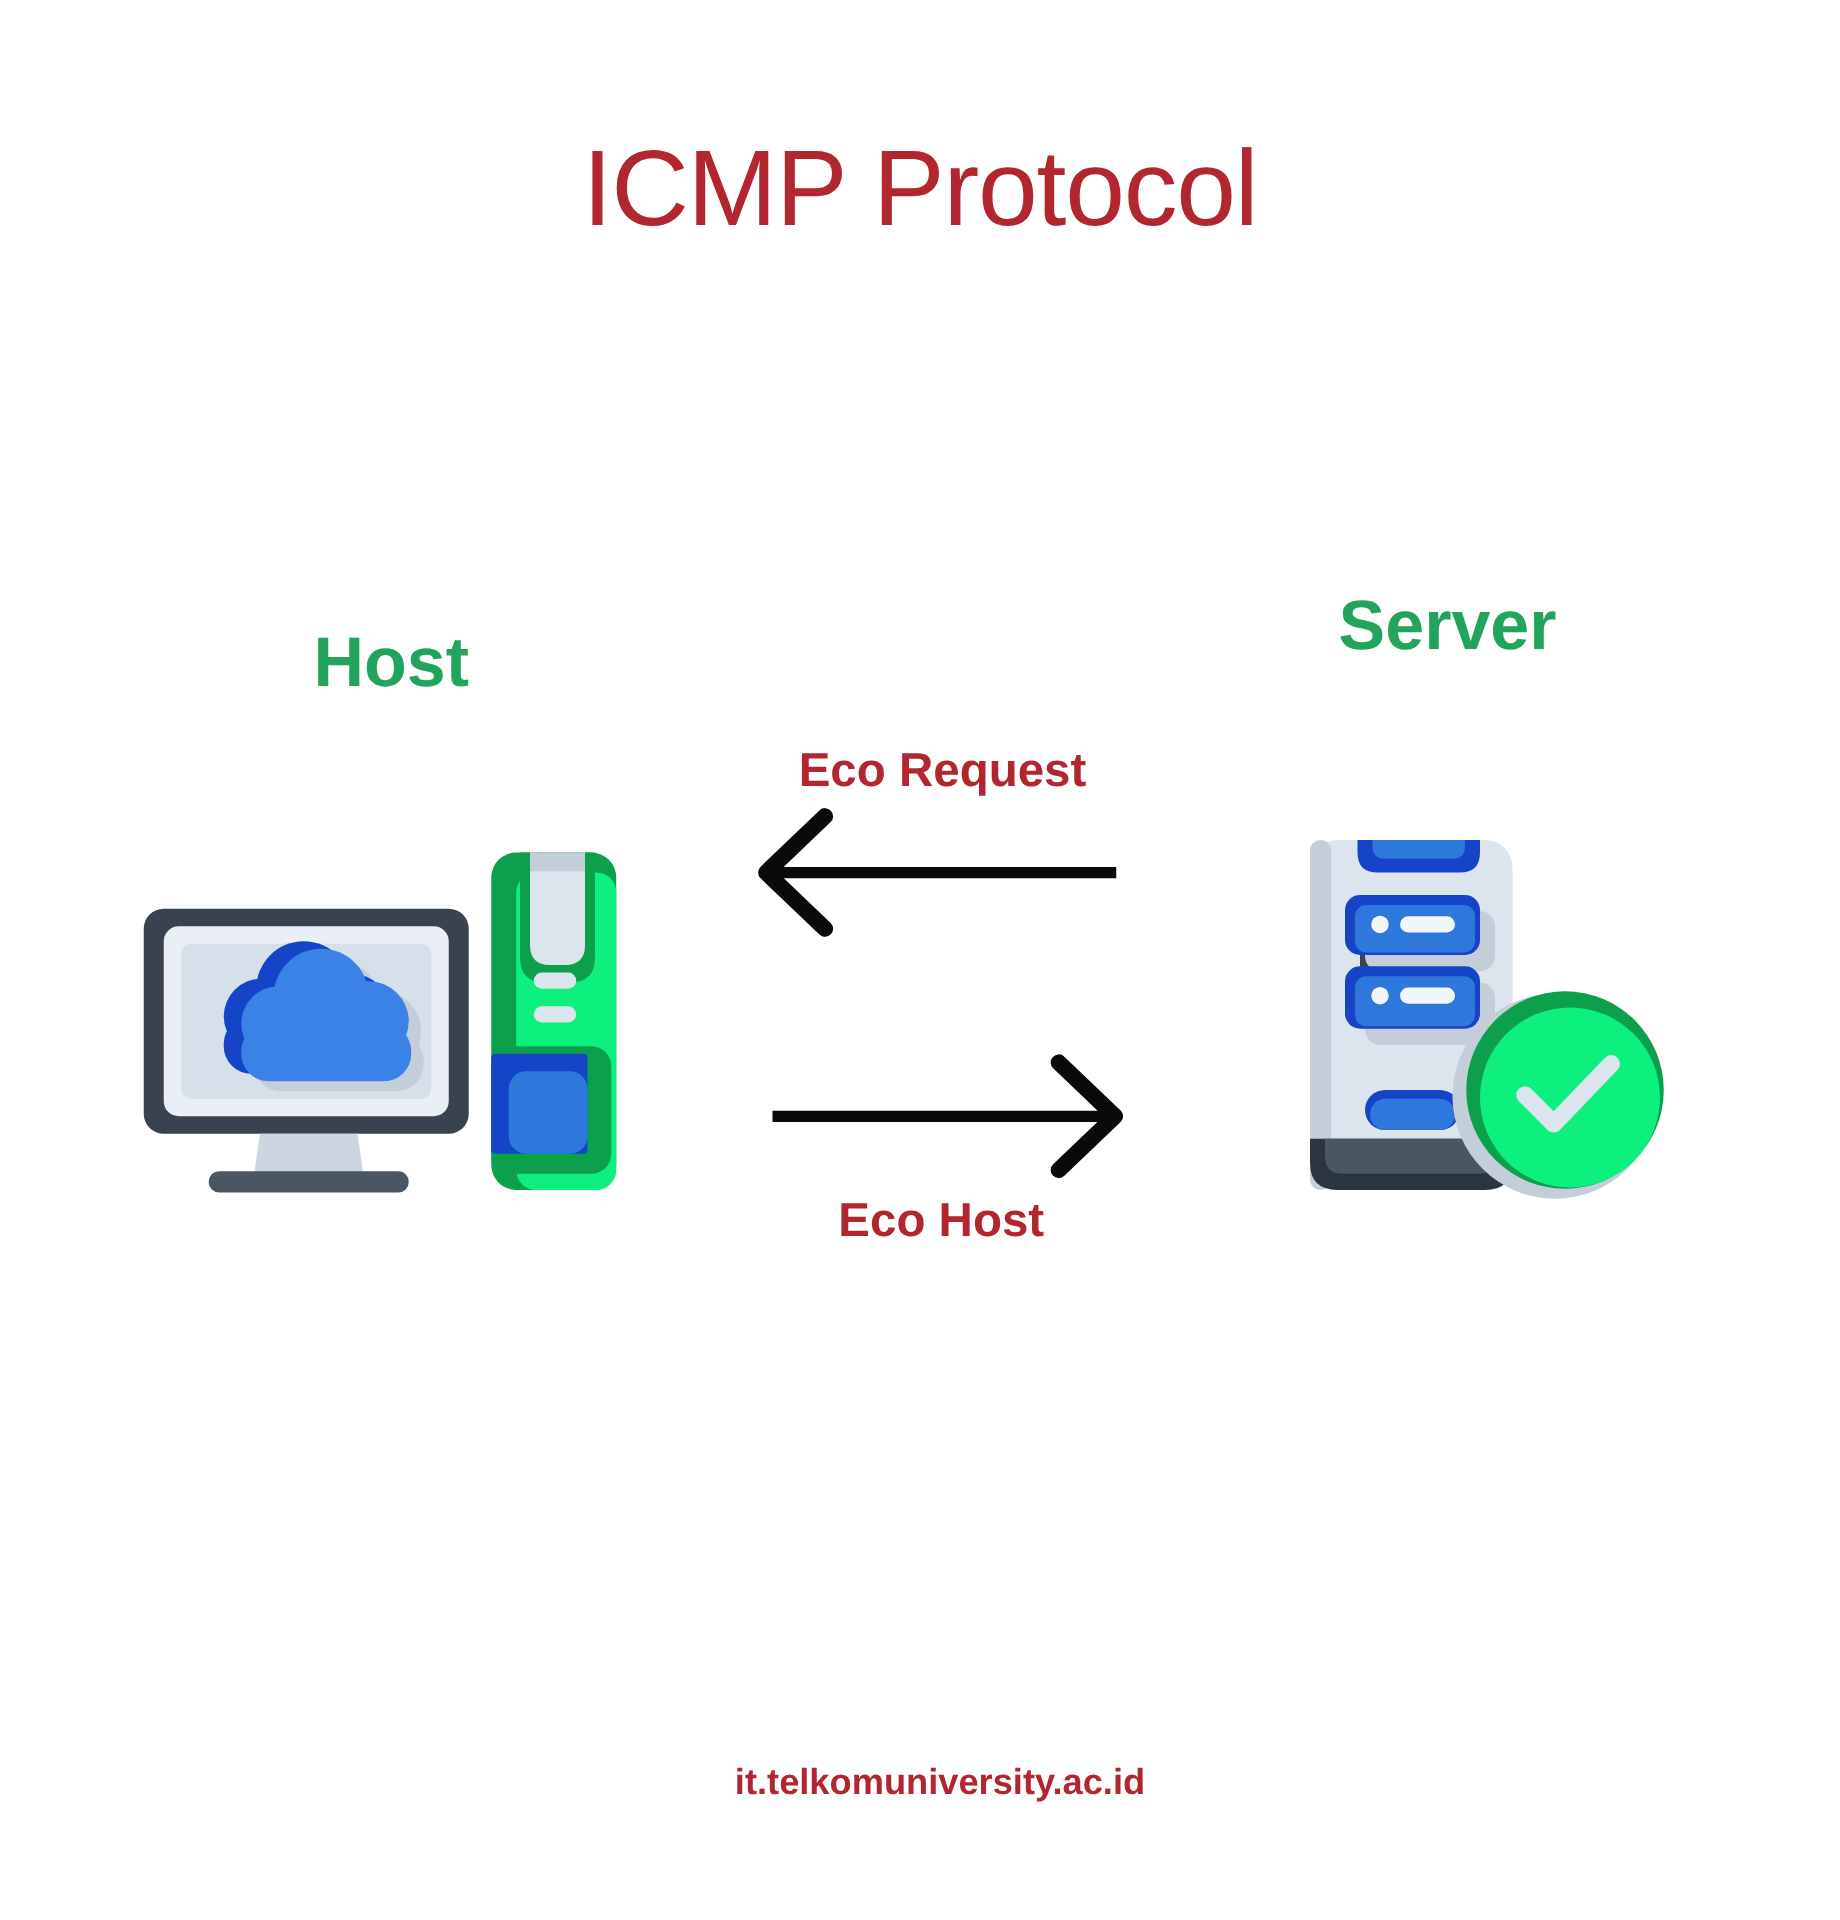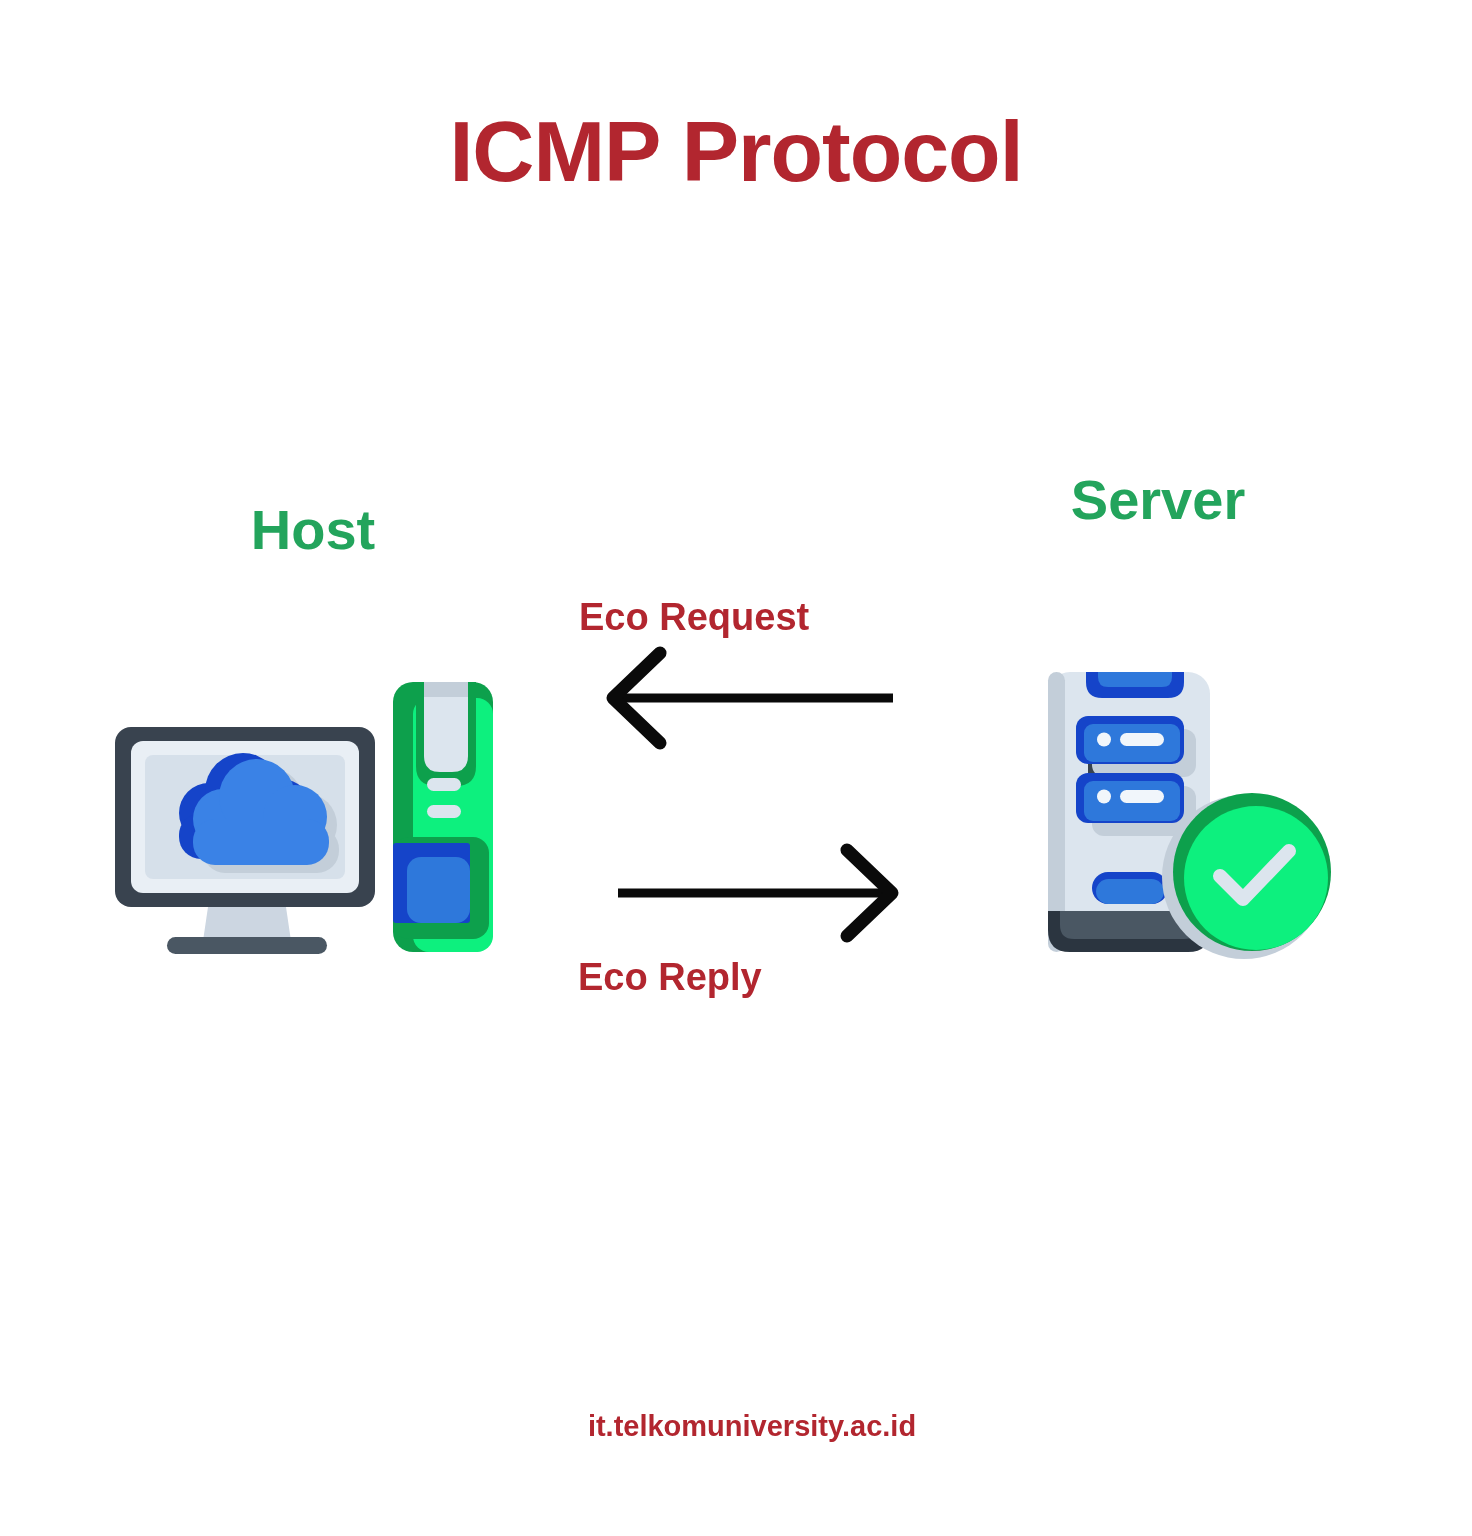--- a/index.html
+++ b/index.html
@@ -19,31 +19,31 @@
     --white-detail:#f1f6fb;
   }
   *{box-sizing:border-box;}
   body{margin:0;background:#ffffff;}
   .canvas{
     position:relative;width:1472px;height:1536px;background:#ffffff;overflow:hidden;
     font-family:"Liberation Sans","DejaVu Sans",sans-serif;
   }
   .title{
     position:absolute;top:102px;left:0;width:100%;margin:0;text-align:center;
-    font-size:86px;font-weight:700;letter-spacing:-1px;color:var(--title-red);
+    font-size:86px;font-weight:400;letter-spacing:-1px;color:var(--title-red);
   }
   .entity-label{
     position:absolute;font-size:56px;font-weight:700;color:var(--label-green);
     text-align:center;line-height:1;
   }
   .entity-label.host{left:133px;top:502px;width:360px;}
   .entity-label.server{left:978px;top:472px;width:360px;}
   .msg-label{
     position:absolute;font-size:38px;font-weight:700;color:var(--title-red);
-    text-align:left;line-height:1;
+    text-align:center;line-height:1;
   }
   .msg-label.request{left:579px;top:598px;width:350px;}
   .msg-label.reply{left:578px;top:958px;width:350px;}
   .footer{
     position:absolute;left:16px;top:1410px;width:100%;text-align:center;
     font-size:29px;font-weight:700;color:var(--title-red);
   }
   svg.icon{position:absolute;display:block;}
   .host-icon{left:105px;top:645px;}
   .server-icon{left:1040px;top:645px;}
@@ -113,21 +113,21 @@
           <circle cx="190" cy="172" r="32"></circle>
             <rect x="88" y="174" width="136" height="46" rx="22"></rect>
         </g>
       </g>
       <polygon class="f-neck" points="103,262 181,262 186,296 98,296"></polygon>
       <rect class="f-slate-mid" x="62" y="292" width="160" height="17" rx="8.5"></rect>
     </g>
   </svg>
 
   <div class="msg-label request">Eco Request</div>
-  <div class="msg-label reply">Eco Reply</div>
+  <div class="msg-label reply">Eco Host</div>
 
   <svg class="icon arrow-request" width="310" height="110" viewBox="0 0 310 110" fill="none">
     <line class="s-arrow" x1="22" y1="52" x2="293" y2="52" stroke-width="9"></line>
     <path class="s-arrow" d="M60 7 L13 52 L60 97" stroke-width="13" stroke-linecap="round" stroke-linejoin="round"></path>
   </svg>
   <svg class="icon arrow-reply" width="310" height="110" viewBox="0 0 310 110" fill="none">
     <line class="s-arrow" x1="18" y1="53" x2="288" y2="53" stroke-width="9"></line>
     <path class="s-arrow" d="M247 10 L292 53 L247 96" stroke-width="13" stroke-linecap="round" stroke-linejoin="round"></path>
   </svg>
 

